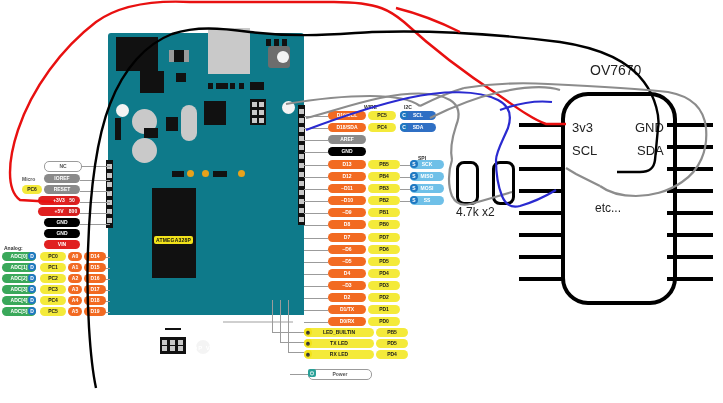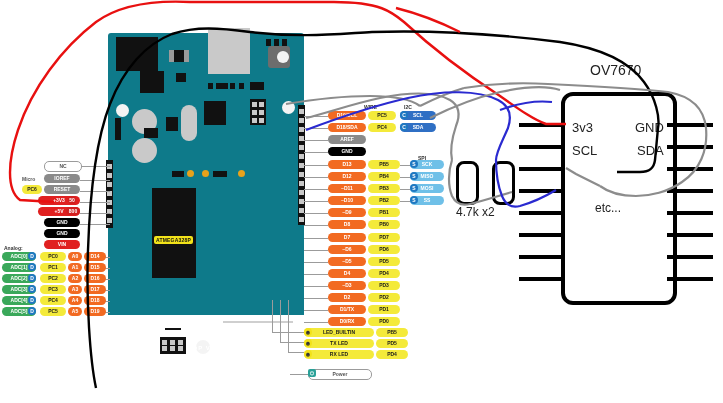--- a/index.html
+++ b/index.html
@@ -48,21 +48,21 @@
   .badge.y{background:#f2e21a;color:#333;}
   .badge.t{background:#2aa198;}
 
   .grpttl{position:absolute;font-size:5px;font-weight:bold;color:#333;}
 
   .lead{position:absolute;height:1px;background:#9b9b9b;}
   .leadv{position:absolute;width:1px;background:#9b9b9b;}
 
   
   .cam{position:absolute;left:561px;top:92px;width:108px;height:205px;
-       border:4px solid #000;border-radius:12px;background:#fff;}
+       border:4px solid #000;border-radius:27px;background:#fff;}
   .campin{position:absolute;height:4px;background:#000;width:46px;}
   .camtitle{position:absolute;font-size:14px;color:#222;}
   .camlab{position:absolute;font-size:13px;color:#222;}
   .etc{position:absolute;font-size:12px;color:#222;}
 
   .res{position:absolute;width:17px;height:38px;border:3px solid #000;
        border-radius:8px;background:#fff;}
   .reslab{position:absolute;font-size:12px;color:#222;}
 
   svg.wires{position:absolute;left:0;top:0;width:723px;height:403px;

